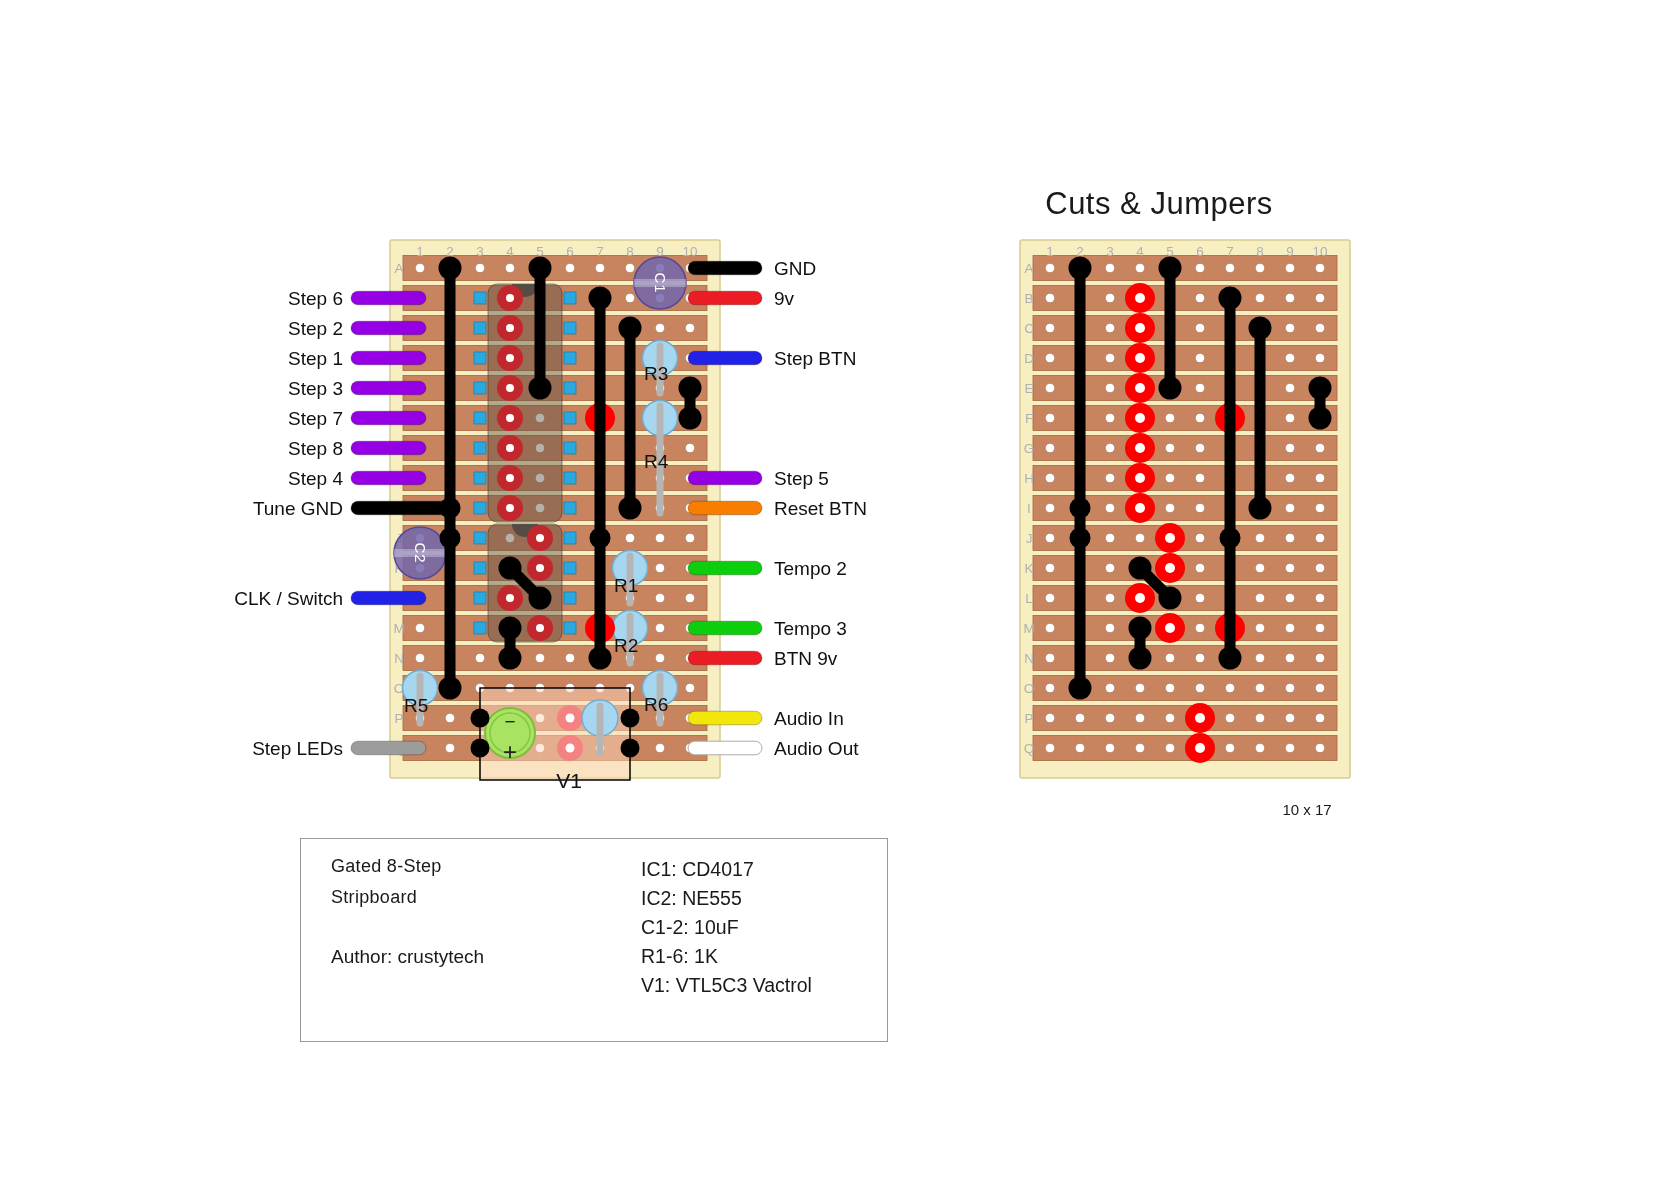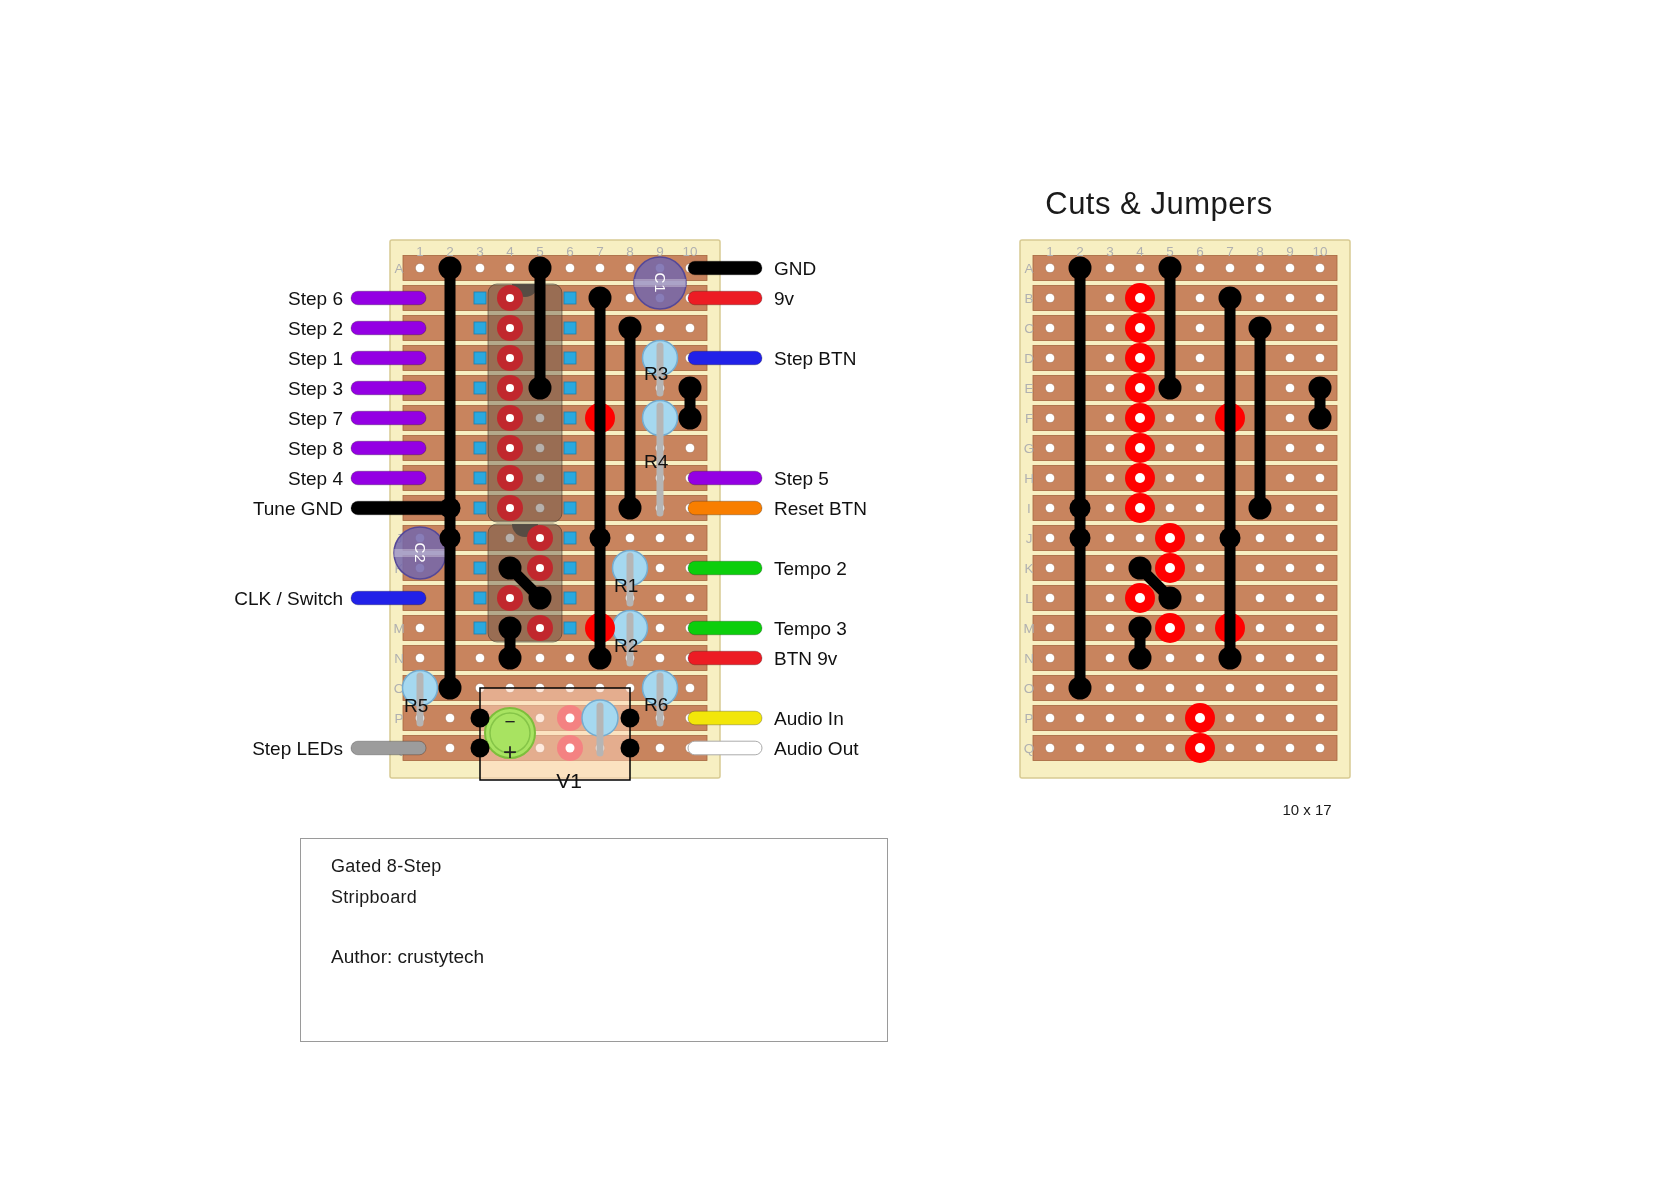--- a/index.html
+++ b/index.html
@@ -764,14 +764,21 @@
           <circle cx="1140" cy="628" r="11.5" fill="#000000"></circle>
           <circle cx="1140" cy="658" r="11.5" fill="#000000"></circle>
         </g>
       </g>
     </svg>
   <div id="size-label">10 x 17</div>
   <div id="info-box">
     <div class="ib-title" id="ib-title1">Gated 8-Step</div>
     <div class="ib-title" id="ib-title2">Stripboard</div>
     <div class="ib-author">Author: crustytech</div>
+    <div class="ib-parts" id="ib-parts">
+        <div>IC1: CD4017</div>
+        <div>IC2: NE555</div>
+        <div>C1-2: 10uF</div>
+        <div>R1-6: 1K</div>
+        <div>V1: VTL5C3 Vactrol</div>
+      </div>
   </div>
 </div>
 
 </body></html>

